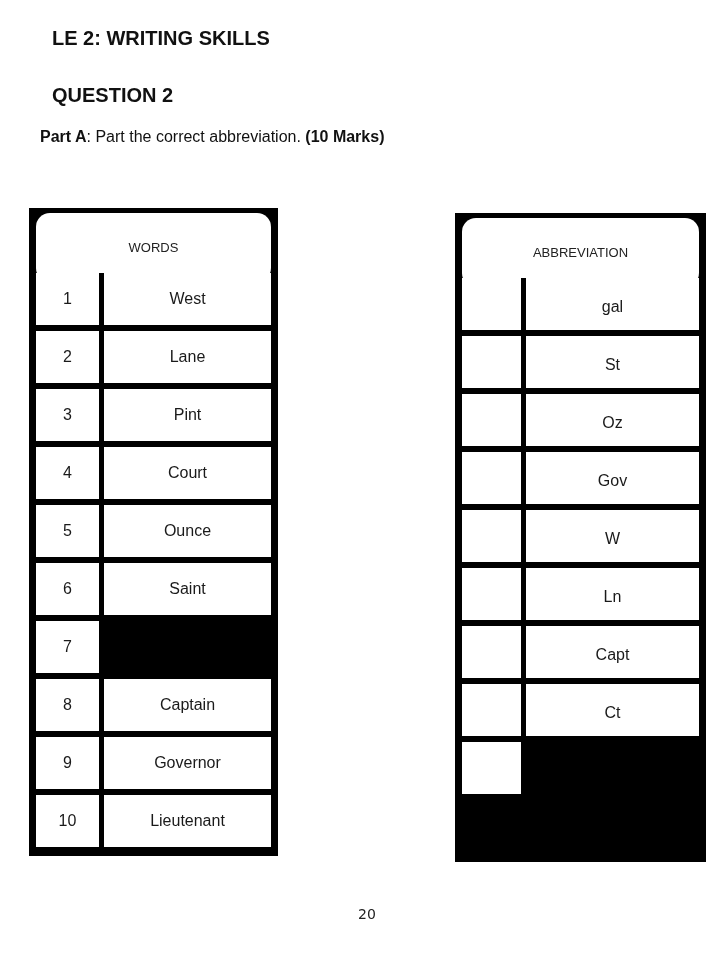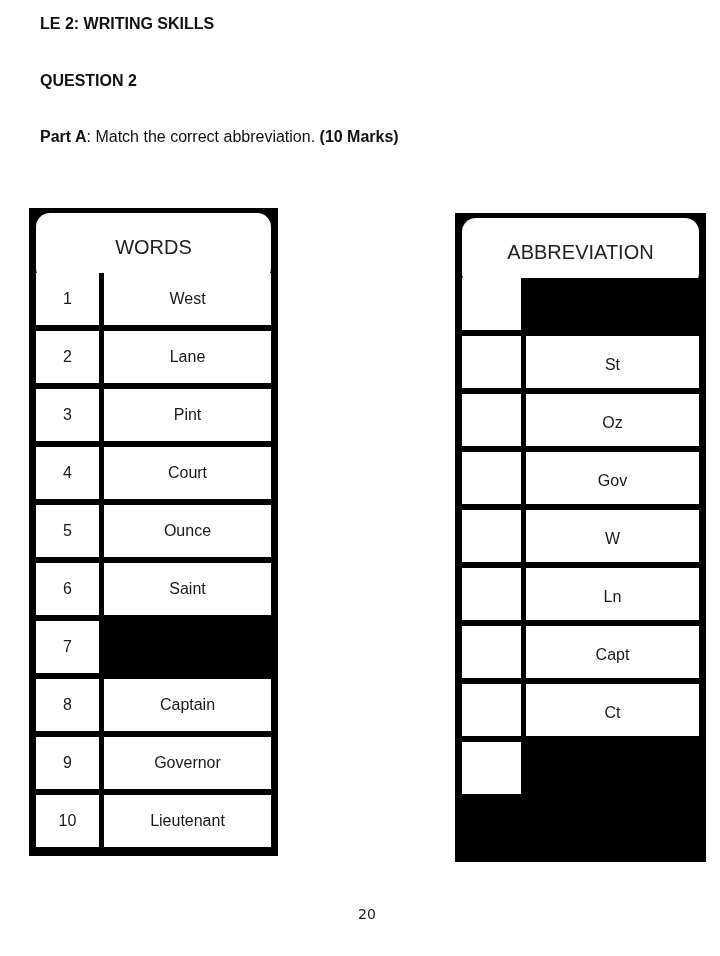--- a/index.html
+++ b/index.html
@@ -11,23 +11,23 @@
       width: 720px;
       height: 956px;
       position: relative;
       overflow: hidden;
       font-family: "Liberation Sans", sans-serif;
       color: #111111;
     }
     .heading {
       position: absolute;
       left: 40px;
-      font-size: 16px;
+      font-size: 20px;
       font-weight: bold;
-      margin: 0;
+      margin: 12px;
     }
     #h-title { top: 15px; }
     #h-question { top: 72px; }
     .instruction {
       position: absolute;
       left: 40px;
       top: 128px;
       font-size: 16px;
       margin: 0;
     }
@@ -54,21 +54,21 @@
     .tbl-head {
       position: absolute;
       left: 2px;
       right: 2px;
       top: 0;
       height: 69px;
       background: #fff;
       display: flex;
       align-items: center;
       justify-content: center;
-      font-size: 20px;
+      font-size: 13px;
       color: #222;
       border-radius: 14px;
     }
     .tbl-row {
       position: absolute;
       left: 2px;
       right: 2px;
       height: 52px;
       display: flex;
       background: #000;
@@ -96,21 +96,21 @@
       font-family: "DejaVu Sans", sans-serif;
       font-size: 14px;
       color: #222;
     }
   </style>
 </head>
 <body>
 
 <h1 class="heading" id="h-title">LE 2: WRITING SKILLS</h1>
 <h2 class="heading" id="h-question">QUESTION 2</h2>
-<p class="instruction"><b>Part A</b><span>:</span><span> Match the correct abbreviation. </span><b>(10 Marks)</b></p>
+<p class="instruction"><b>Part A</b><span>:</span><span> Part the correct abbreviation. </span><b>(10 Marks)</b></p>
 
 <div class="tbl" id="words-table">
   <div class="tbl-head">WORDS</div>
   <div class="tbl-row" style="top:60px">
     <div class="cell cell-num">1</div>
     <div class="cell cell-word">West</div>
   </div>
   <div class="tbl-row" style="top:118px">
     <div class="cell cell-num">2</div>
     <div class="cell cell-word">Lane</div>
@@ -145,20 +145,21 @@
   <div class="tbl-row" style="top:582px">
     <div class="cell cell-num">10</div>
     <div class="cell cell-word">Lieutenant</div>
   </div>
 </div>
 
 <div class="tbl" id="abbr-table">
   <div class="tbl-head">ABBREVIATION</div>
   <div class="tbl-row" style="top:60px">
     <div class="cell cell-blank"></div>
+    <div class="cell cell-abbr">gal</div>
   </div>
   <div class="tbl-row" style="top:118px">
     <div class="cell cell-blank"></div>
     <div class="cell cell-abbr">St</div>
   </div>
   <div class="tbl-row" style="top:176px">
     <div class="cell cell-blank"></div>
     <div class="cell cell-abbr">Oz</div>
   </div>
   <div class="tbl-row" style="top:234px">

